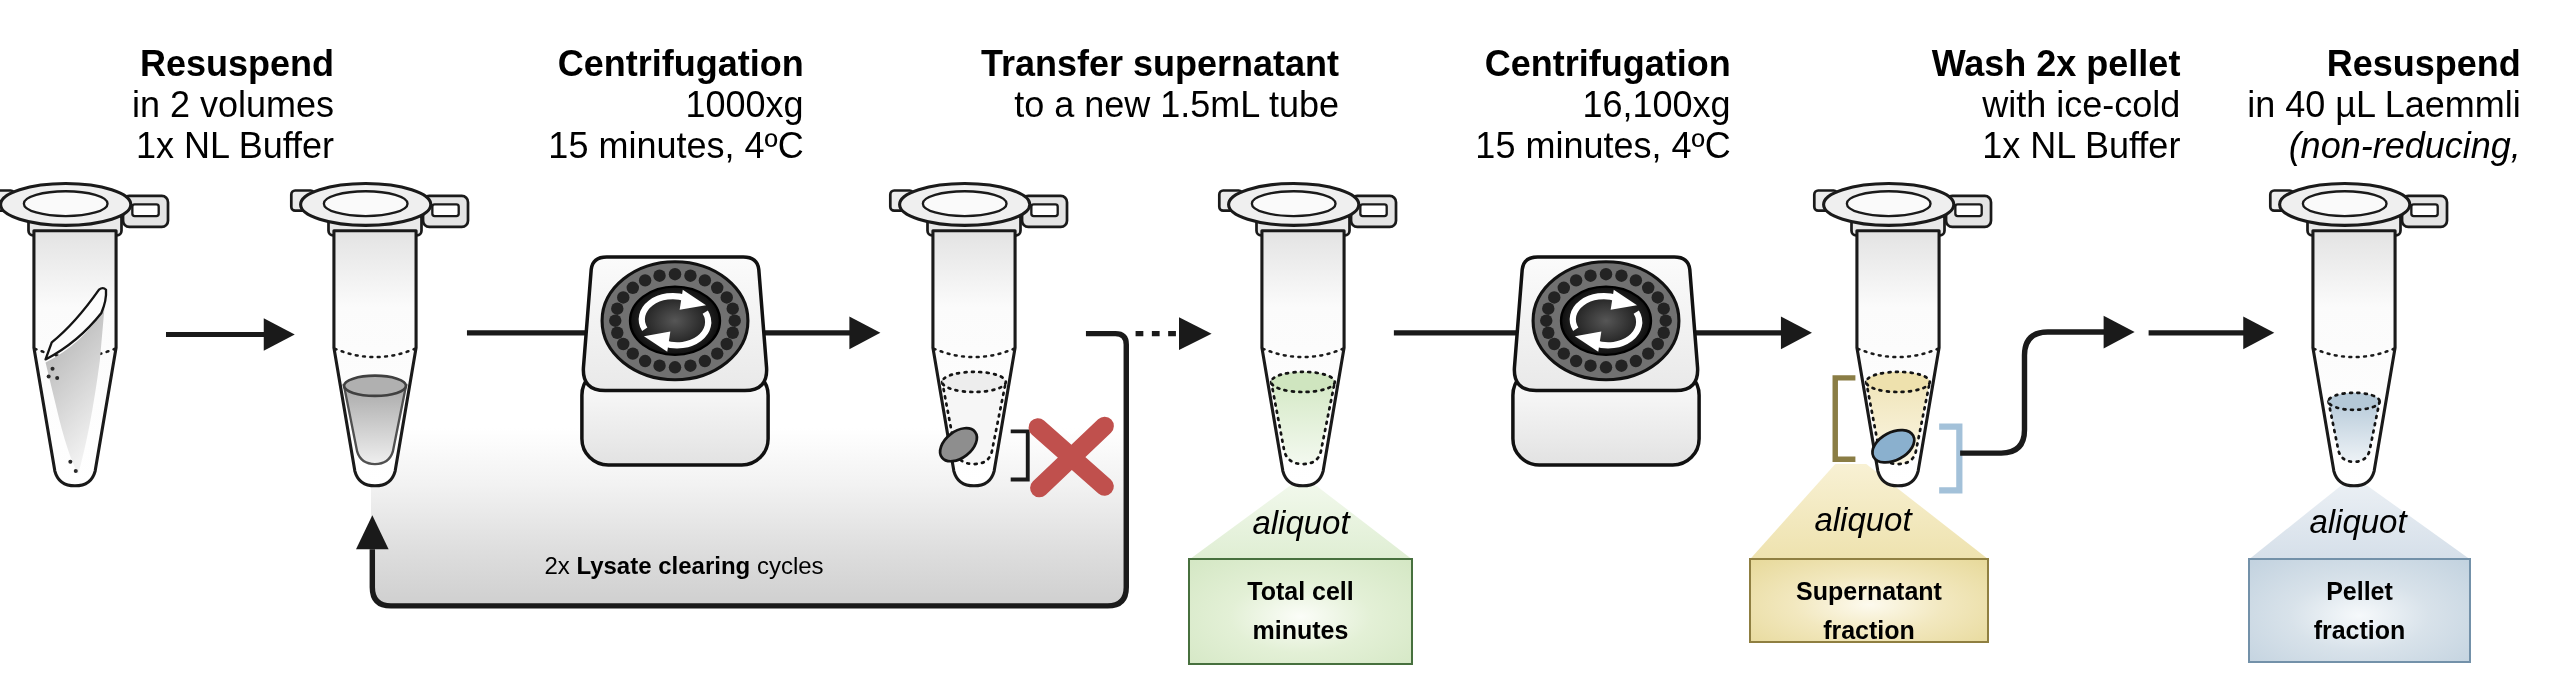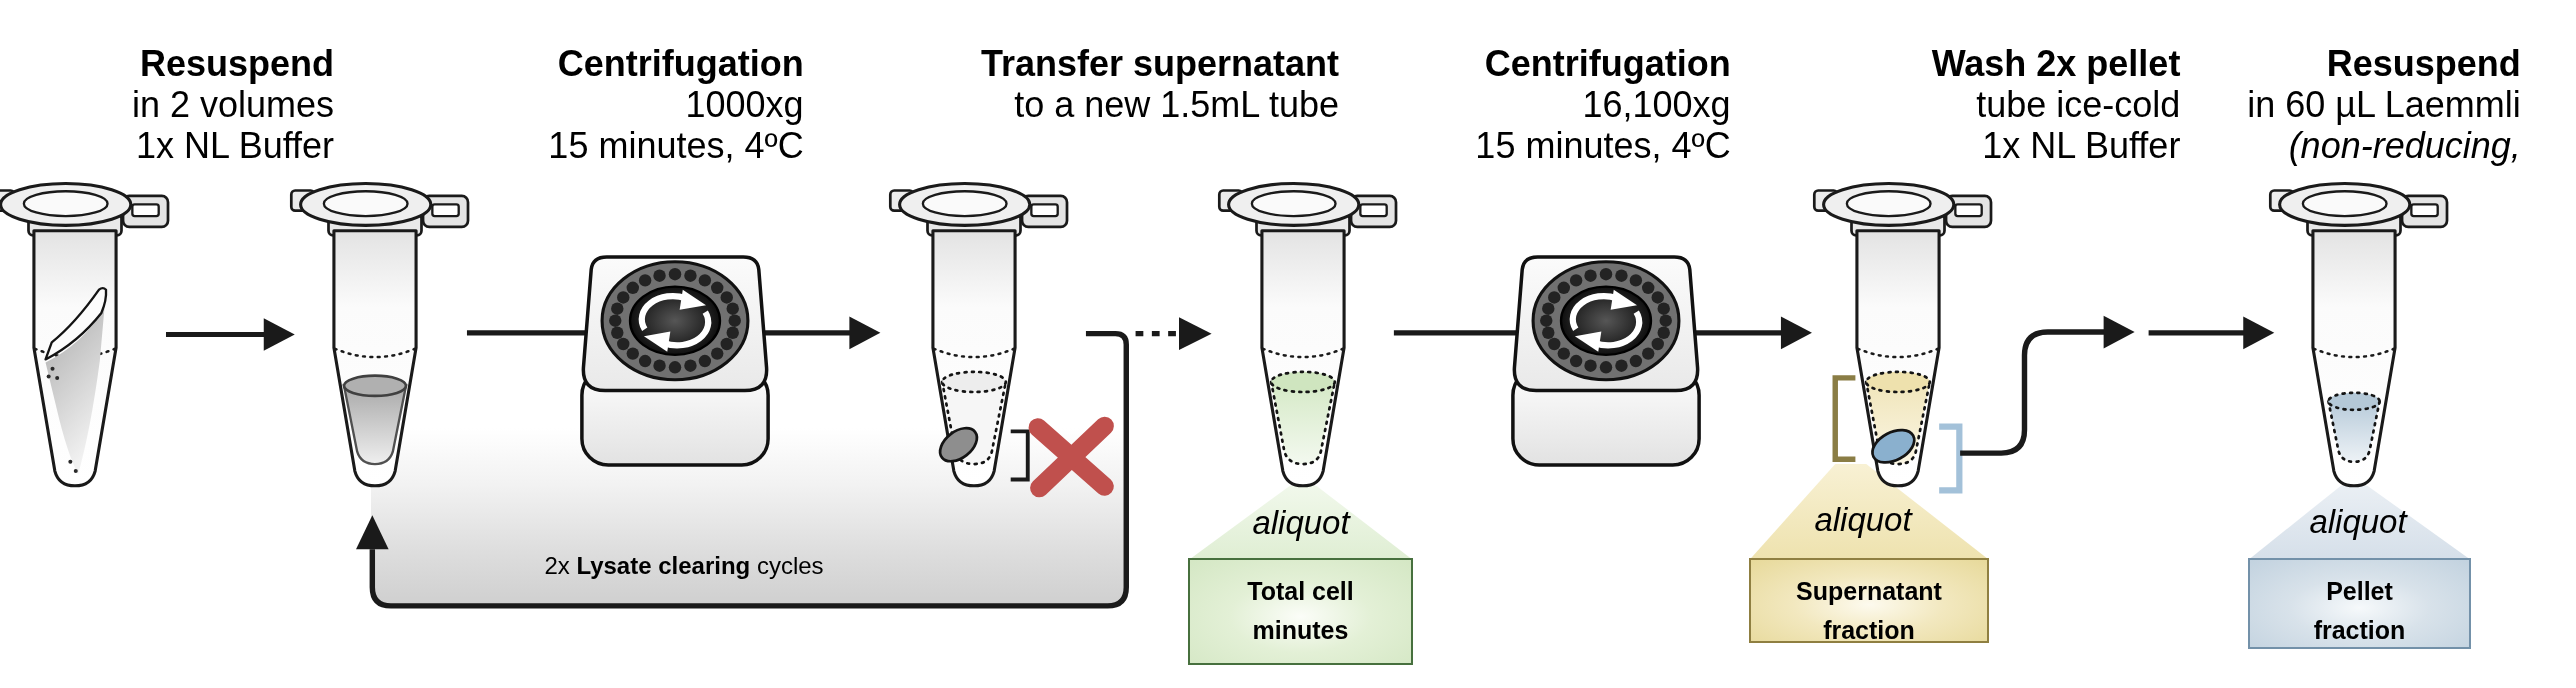--- a/index.html
+++ b/index.html
@@ -260,44 +260,44 @@
     <div class="hb">Transfer supernatant</div>
     <div>to a new 1.5mL tube</div>
   </div>
   <div class="hdr" style="left:1603px">
     <div class="hb">Centrifugation</div>
     <div>16,100xg</div>
     <div>15 minutes, 4ºC</div>
   </div>
   <div class="hdr" style="left:2056px">
     <div class="hb">Wash 2x pellet</div>
-    <div>tube ice-cold</div>
+    <div>with ice-cold</div>
     <div>1x NL Buffer</div>
   </div>
   <div class="hdr" style="left:2384px">
     <div class="hb">Resuspend</div>
-    <div>in 60 µL Laemmli</div>
+    <div>in 40 µL Laemmli</div>
     <div class="hi">(non-reducing,</div>
   </div>
 
   <div class="loop-label">
     <span>2x </span><span class="b">Lysate clearing</span><span> cycles</span>
   </div>
 
   <div class="aliq" style="left:1301px;top:504px">aliquot</div>
   <div class="aliq" style="left:1863px;top:501px">aliquot</div>
   <div class="aliq" style="left:2358px;top:503px">aliquot</div>
 
   <div class="abox green" style="left:1188px;top:558px;width:225px;height:107px">
     <div>Total cell</div>
     <div>minutes</div>
   </div>
   <div class="abox yellow" style="left:1749px;top:558px;width:240px;height:85px">
     <div>Supernatant</div>
     <div>fraction</div>
   </div>
-  <div class="abox blue" style="left:2248px;top:558px;width:223px;height:91px">
+  <div class="abox blue" style="left:2248px;top:558px;width:223px;height:105px">
     <div>Pellet</div>
     <div>fraction</div>
   </div>
 
 </div>
 
 
 </body></html>

